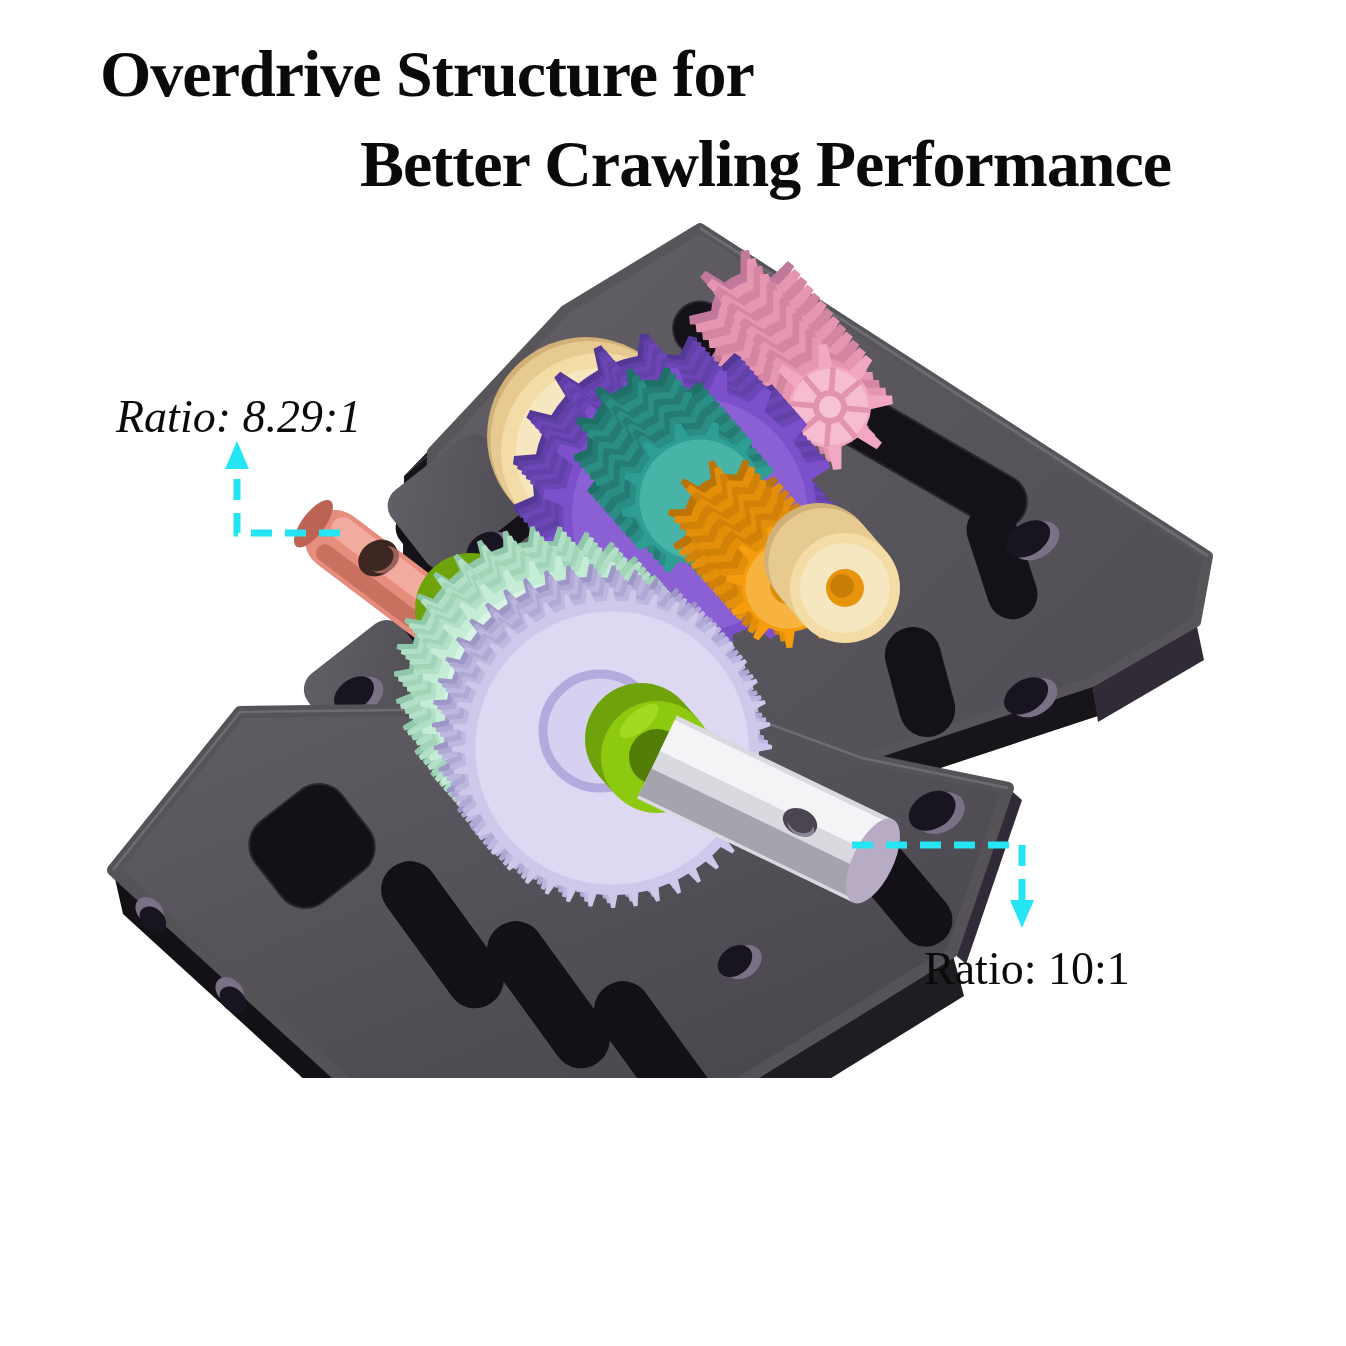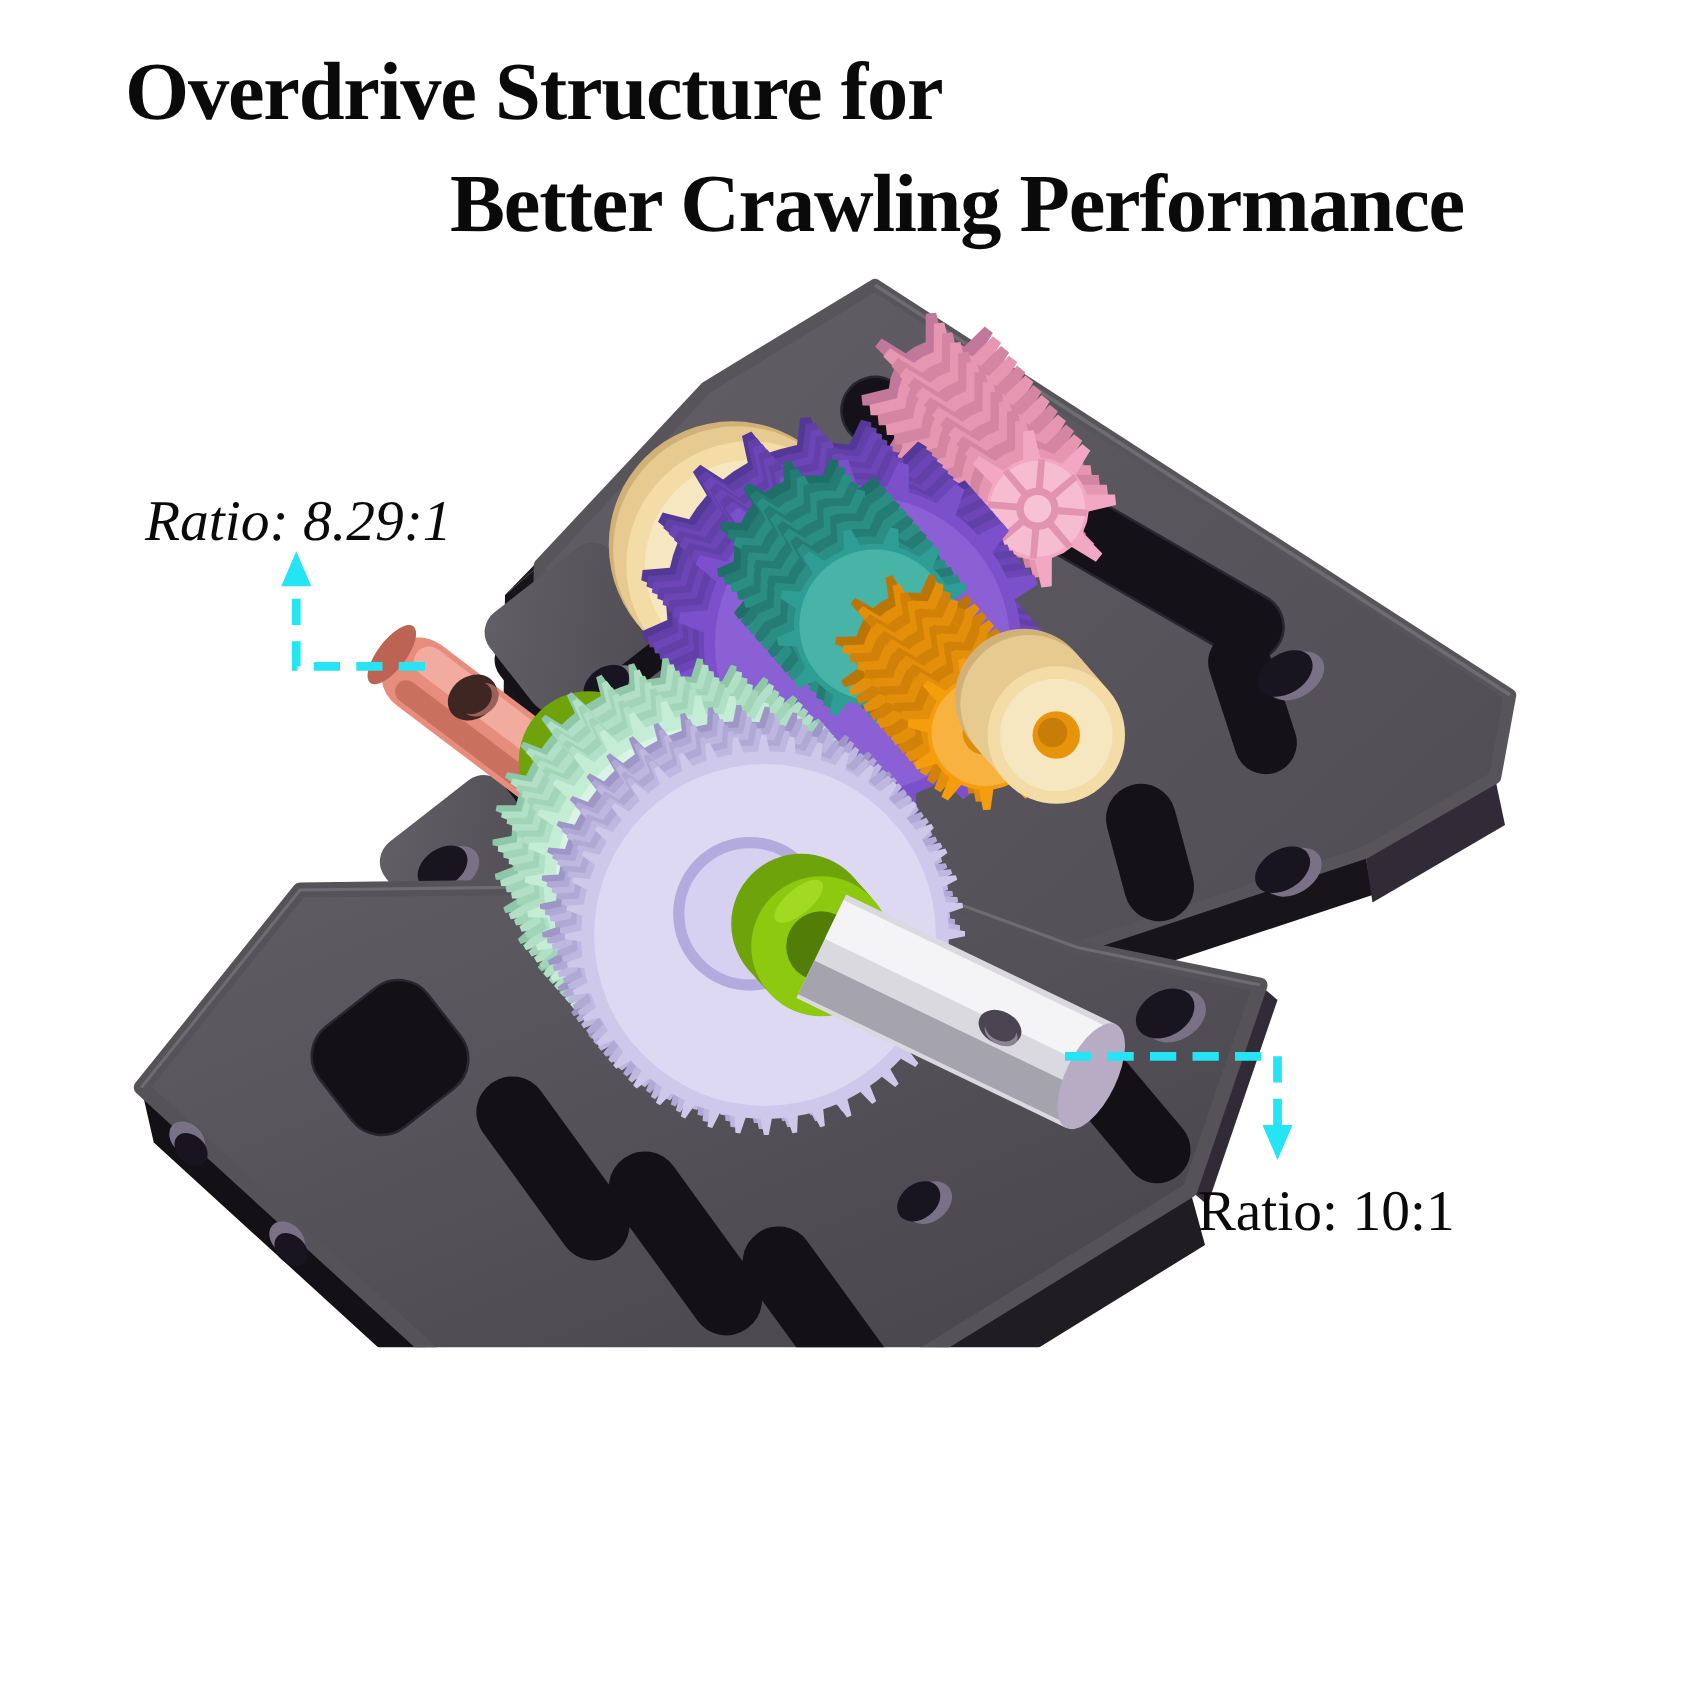--- a/index.html
+++ b/index.html
@@ -4,21 +4,21 @@
 <style>
   html,body{margin:0;padding:0;background:#fff;}
   .stage{position:relative;width:1346px;height:1078px;background:var(--bg,#fff);overflow:hidden;
          font-family:"Liberation Serif", serif;}
   svg{display:block;position:absolute;left:0;top:0;}
   .title{position:absolute;left:0;top:0;color:var(--ink,#0b0a0a);font-weight:bold;}
   .t1{position:absolute;left:100px;top:36px;font-size:66px;letter-spacing:-1px;white-space:nowrap;}
   .t2{position:absolute;left:360px;top:126px;font-size:66px;letter-spacing:-1px;white-space:nowrap;}
   .ratio{position:absolute;font-size:46px;color:var(--ink,#0b0a0a);white-space:nowrap;}
   .ratio-left{left:116px;top:390px;font-style:italic;}
-  .ratio-right{left:958px;top:942px;}
+  .ratio-right{left:924px;top:942px;}
   .badge{position:absolute;left:494px;top:1253px;width:292px;height:75px;line-height:75px;
          background:var(--badge-bg,#0b0a0a);color:var(--badge-ink,#fff);text-align:center;
          font-size:56px;font-weight:bold;letter-spacing:2px;}
 </style>
 </head>
 <body>
 
 <div class="stage" style="--bg: #FFFFFF; --ink: #0B0A0A; --badge-bg: #0B0A0A; --badge-ink: #FFFFFF;">
 
   <svg id="scene" width="1346" height="1346" viewBox="0 0 1346 1346">

